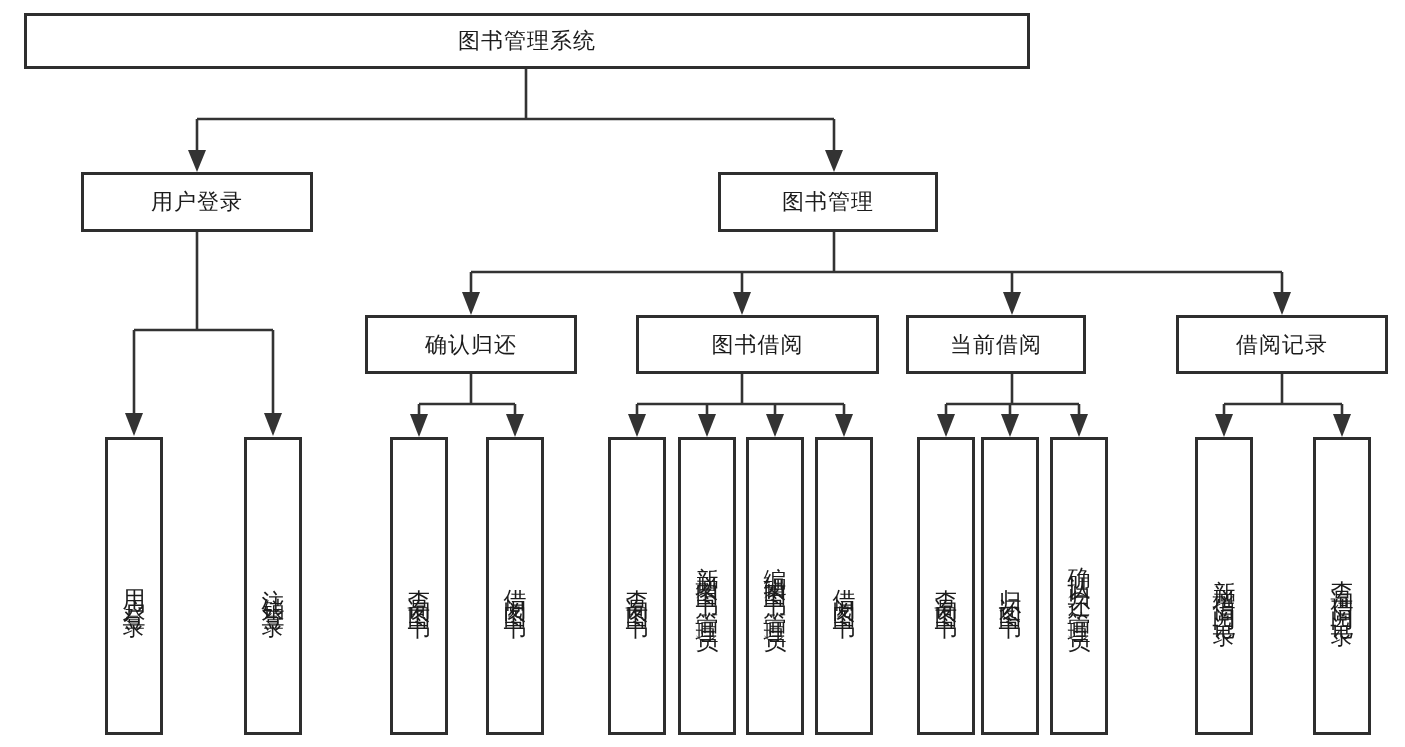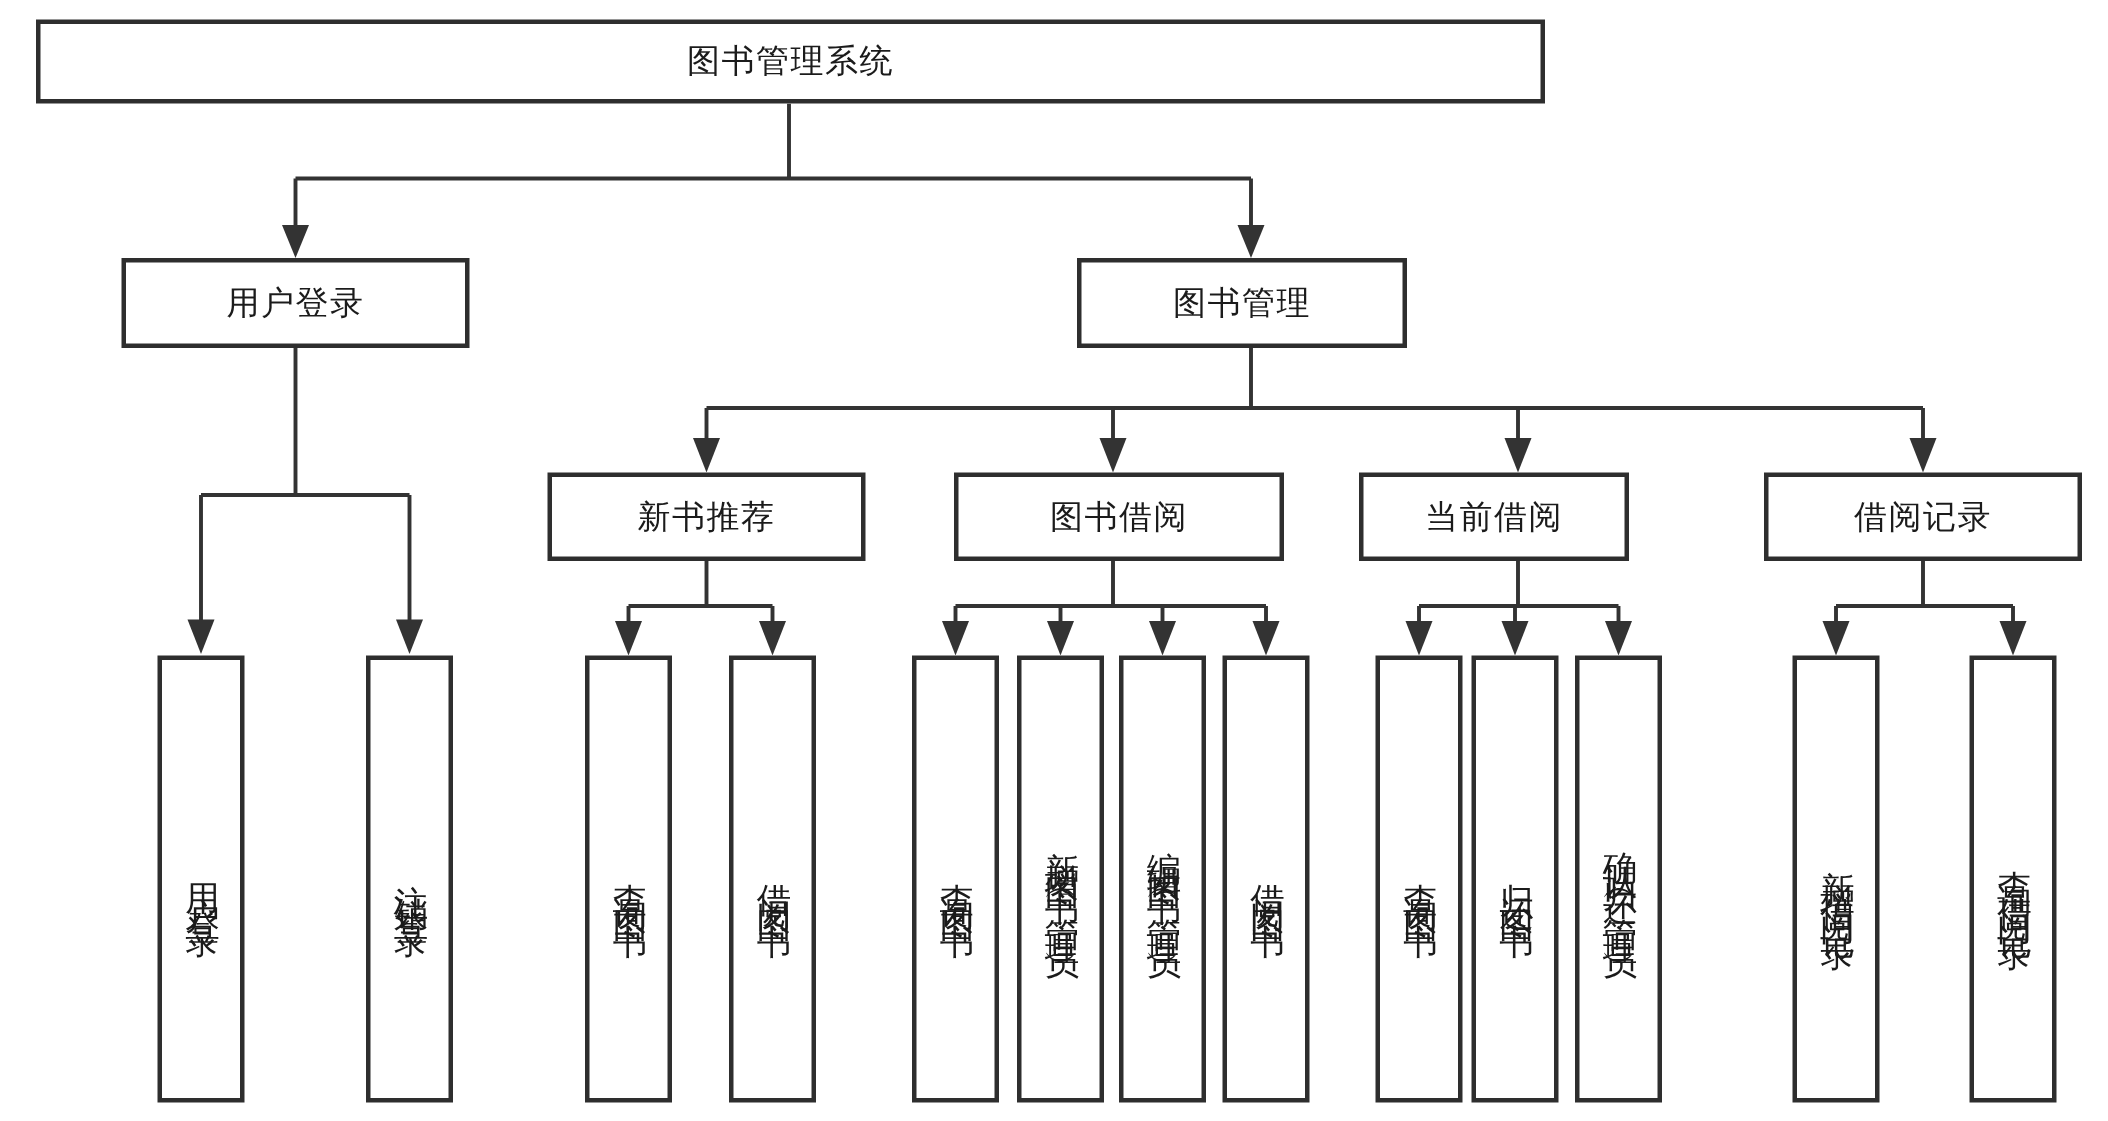--- a/index.html
+++ b/index.html
@@ -138,22 +138,22 @@
       <path d="M1342 404 V416"></path>
       <polygon points="1333,414 1351,414 1342,437"></polygon>
     </g>
   </svg>
 
   <div class="node hnode" style="left:24px; top:13px; width:1006px; height:56px;">图书管理系统</div>
 
   <div class="node hnode" style="left:81px; top:172px; width:232px; height:60px;">用户登录</div>
   <div class="node hnode" style="left:718px; top:172px; width:220px; height:60px;">图书管理</div>
 
-  <div class="node hnode" style="left:365px; top:315px; width:212px; height:59px;">新书推荐</div>
-  <div class="node hnode" style="left:636px; top:315px; width:220px; height:59px;">图书借阅</div>
+  <div class="node hnode" style="left:365px; top:315px; width:212px; height:59px;">确认归还</div>
+  <div class="node hnode" style="left:636px; top:315px; width:243px; height:59px;">图书借阅</div>
   <div class="node hnode" style="left:906px; top:315px; width:180px; height:59px;">当前借阅</div>
   <div class="node hnode" style="left:1176px; top:315px; width:212px; height:59px;">借阅记录</div>
 
   <div class="node vnode" style="left:105px; top:437px; width:58px; height:298px;">用户登录</div>
   <div class="node vnode" style="left:244px; top:437px; width:58px; height:298px;">注销登录</div>
 
   <div class="node vnode" style="left:390px; top:437px; width:58px; height:298px;">查询图书</div>
   <div class="node vnode" style="left:486px; top:437px; width:58px; height:298px;">借阅图书</div>
 
   <div class="node vnode" style="left:608px; top:437px; width:58px; height:298px;">查询图书</div>

